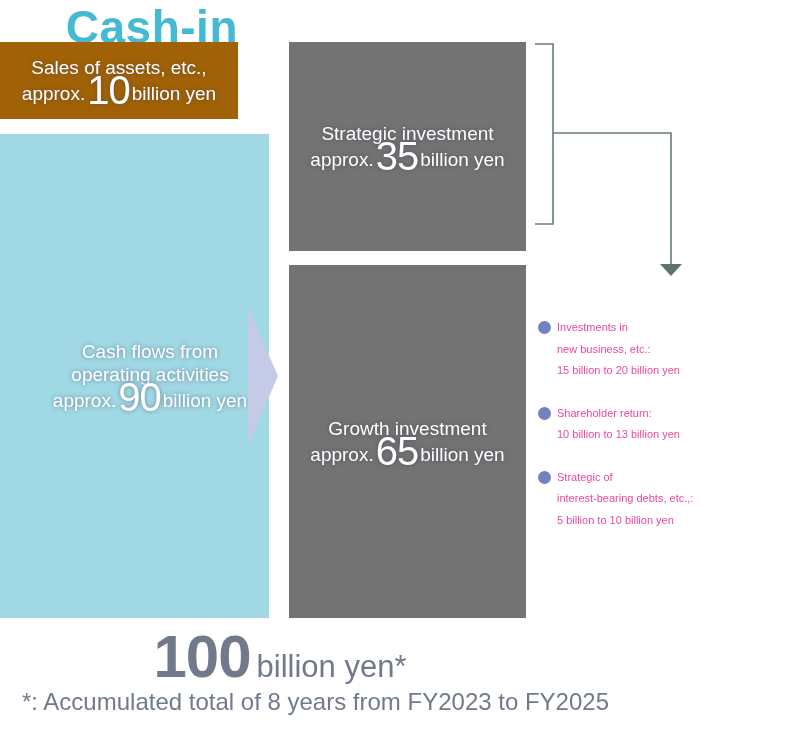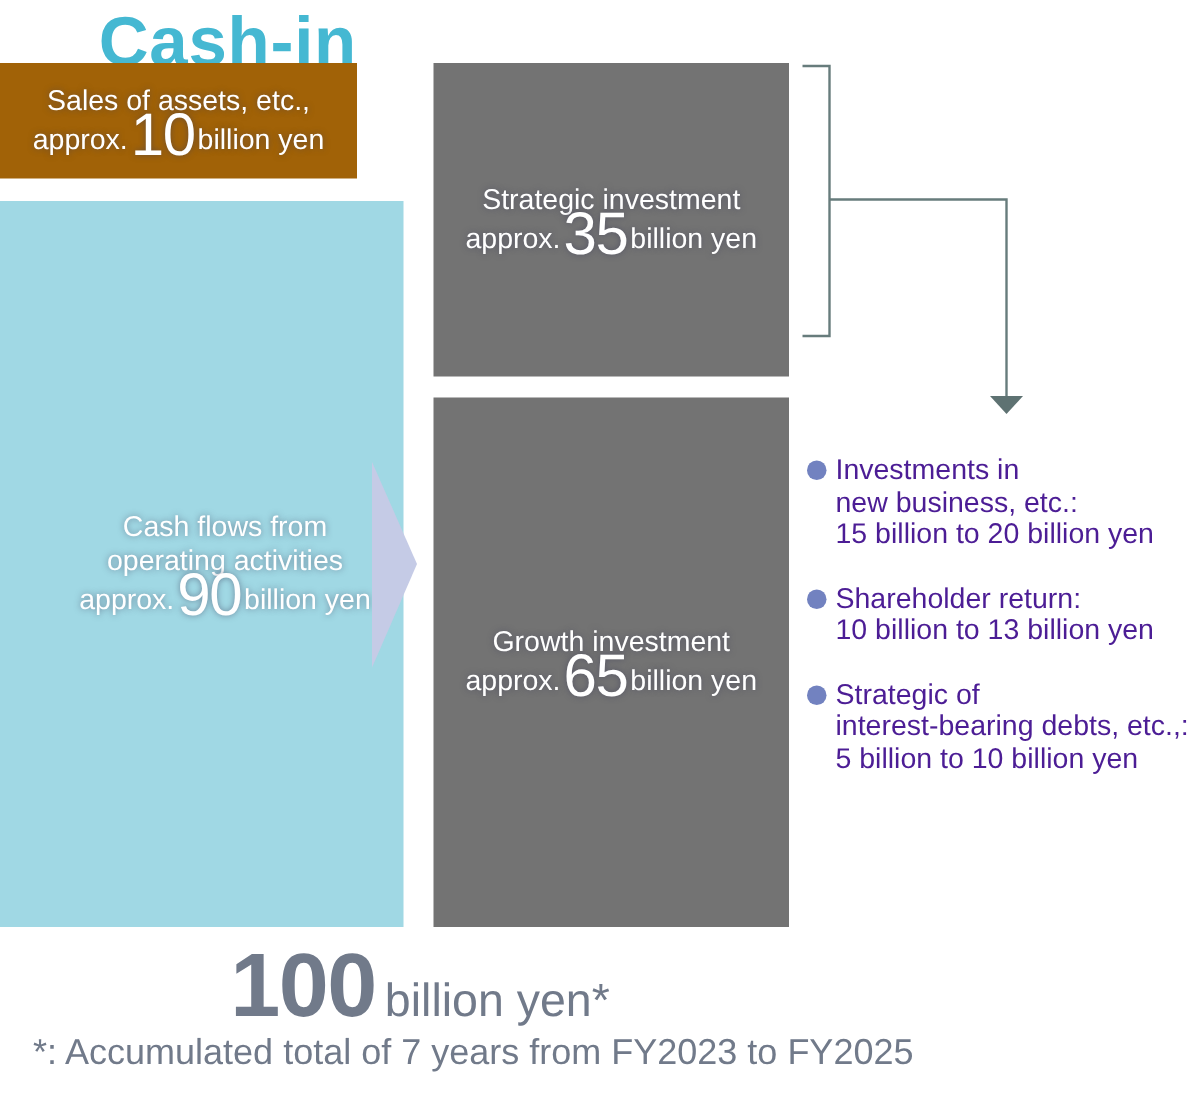--- a/index.html
+++ b/index.html
@@ -2,21 +2,21 @@
 <html><head>
 <meta charset="utf-8">
 <style>
   html, body { margin:0; padding:0; background:#ffffff; }
   body { width:800px; height:735px; position:relative; overflow:hidden; font-family:"Liberation Sans", "DejaVu Sans", sans-serif; }
   .abs { position:absolute; }
   .heading { font-weight:bold; font-size:46px; text-align:right; letter-spacing:0.5px; }
   .box { position:absolute; display:flex; flex-direction:column; align-items:center; justify-content:center; color:#ffffff; text-align:center; text-shadow:0 0 4px rgba(60,60,90,0.55); font-size:19px; line-height:23px; }
   .box .line { display:block; white-space:nowrap; }
   .big { font-size:40px; vertical-align:-4px; letter-spacing:-1px; margin:0 2px; }
-  .bullets { position:absolute; left:538px; top:303px; width:260px; color:#4c1d95; font-size:19px; line-height:21.5px; }
+  .bullets { position:absolute; left:538px; top:317px; width:260px; color:#ec4899; font-size:11px; line-height:21.5px; }
   .bullet-item { position:relative; padding-left:19px; margin-bottom:21px; }
   .dot { position:absolute; left:0; top:4px; width:13px; height:13px; border-radius:50%; }
   .total { position:absolute; left:0; width:800px; top:622px; text-align:center; color:#717a8a; }
   .total-num { font-size:60px; font-weight:bold; letter-spacing:-1px; }
   .total-unit { font-size:31px; margin-left:6px; }
   .footnote { position:absolute; left:22px; top:688px; color:#717a8a; font-size:24px; white-space:nowrap; }
 </style>
 </head>
 <body>
 
@@ -79,13 +79,13 @@
     <div>Strategic of</div>
     <div>interest-bearing debts, etc.,:</div>
     <div>5 billion to 10 billion yen</div>
   </div>
 </div>
 
 <div class="total" style="width:560px; left:0;">
   <span class="total-num">100</span><span class="total-unit">billion yen*</span>
 </div>
 
-<div class="footnote">*: Accumulated total of 7 years from FY2023 to FY2025</div>
+<div class="footnote">*: Accumulated total of 8 years from FY2023 to FY2025</div>
 
 </body></html>

